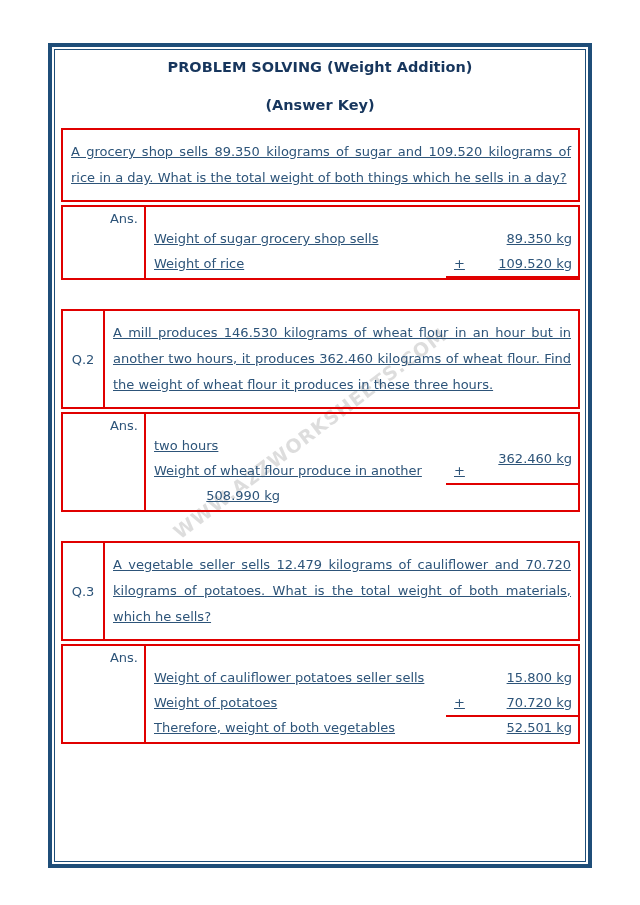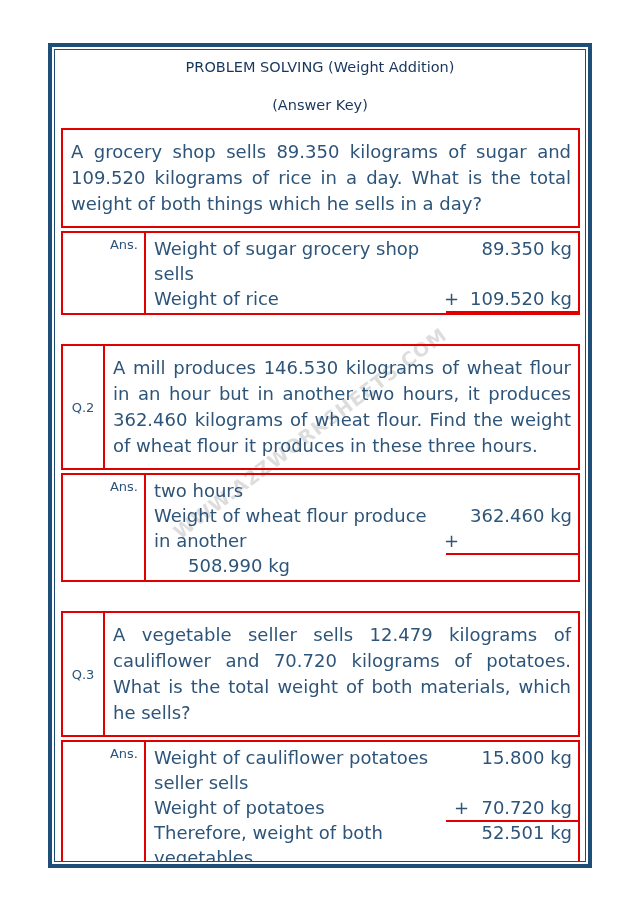--- a/index.html
+++ b/index.html
@@ -28,40 +28,40 @@
     transform: rotate(-37deg);
     font-size: 19px; font-weight: bold; letter-spacing: 1px;
     color: var(--watermark, #C3C3C3);
     opacity: 0.55;
     z-index: 0;
     pointer-events: none;
   }
   h1, h2 {
     text-align: center; margin: 0;
     color: var(--heading, #17365D);
-    font-size: 14.5px; font-weight: normal;
+    font-size: 14.5px; font-weight: bold;
     position: relative; z-index: 1;
   }
   h1 { margin-top: 9px; }
   h2 { margin-top: 22px; }
   .qa { margin: 29px 5px 0 6px; position: relative; z-index: 1; }
   .qa.first { margin-top: 15px; }
   .box { display: flex; border: 2px solid var(--box-red, #E00000); }
   .abox { margin-top: 3px; }
   .label-cell {
     flex: 0 0 40px; width: 40px;
     border-right: 2px solid var(--box-red, #E00000);
     font-size: 13px;
     display: flex; justify-content: center;
   }
   .qlabel { align-items: center; }
   .alabel { align-items: flex-start; padding-top: 4px; padding-left: 41px; }
-  .content { flex: 1; min-width: 0; font-size: 18px; }
+  .content { flex: 1; min-width: 0; font-size: 13px; text-decoration: underline; }
   .qtext { padding: 9px 7px 9px 8px; line-height: 26px; text-align: justify; }
-  .acontent { padding: 3px 6px 2px 8px; line-height: 25px; }
+  .acontent { padding: 19px 6px 2px 8px; line-height: 25px; }
   .arow { display: flex; }
   .desc { flex: 1; }
   .op { flex: 0 0 34px; padding-left: 8px; box-sizing: border-box; text-align: left; }
   .amt { flex: 0 0 92px; text-align: right; white-space: nowrap; }
   .multi .op  { align-self: flex-end; }
   .multi .amt { align-self: center; }
   .sumline {
     border-top: 2px solid var(--box-red, #E00000);
     width: 132px; height: 0;
     margin: 0 -6px -2px auto;

